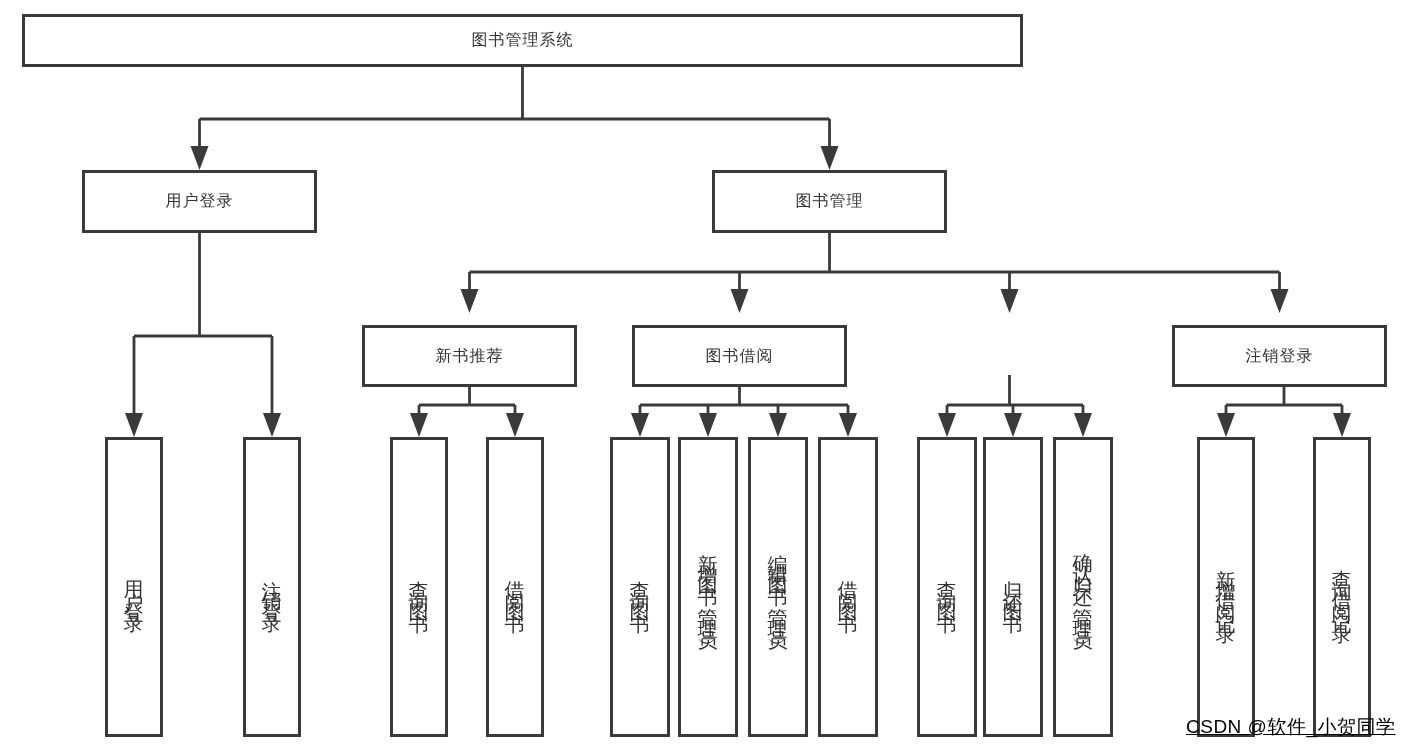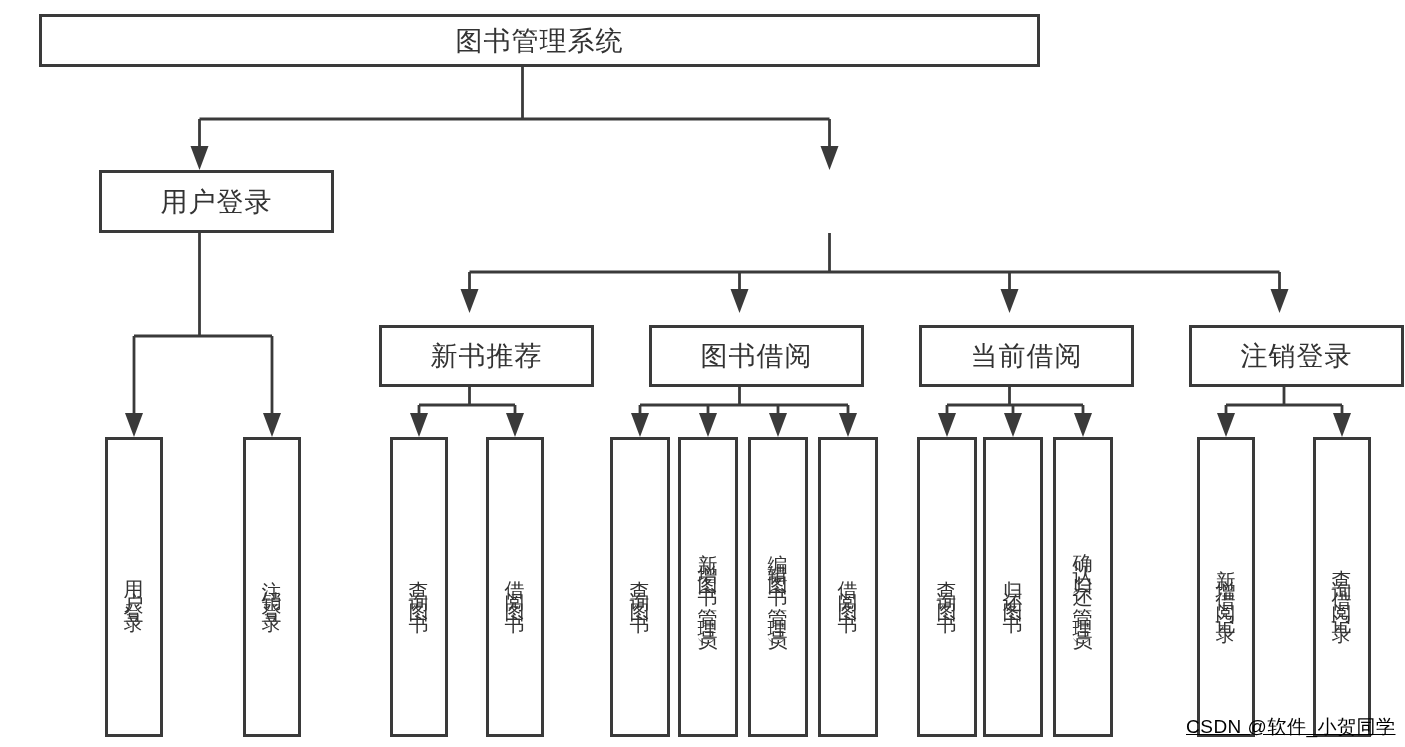--- a/index.html
+++ b/index.html
@@ -20,21 +20,21 @@
     position: absolute;
     box-sizing: border-box;
     border: 3px solid #3a3a3a;
     background: #ffffff;
     color: #333333;
     display: flex;
     align-items: center;
     justify-content: center;
     z-index: 2;
   }
-  .h-node { font-size: 27px; letter-spacing: 1px; margin-left: 17px; }
+  .h-node { font-size: 16px; letter-spacing: 1px; }
   .v-node {
     writing-mode: vertical-rl;
     text-orientation: mixed;
     font-size: 20px;
     letter-spacing: 11px;
     line-height: 1;
   }
   .root-node    { left: 22px;  top: 14px;  width: 1001px; height: 53px; }
   .n-user-login { left: 82px;  top: 170px; width: 235px;  height: 63px; }
   .n-book-mgmt  { left: 712px; top: 170px; width: 235px;  height: 63px; }
@@ -140,30 +140,30 @@
     </g>
   </svg>
 
   <div class="node h-node root-node">
     <span>图书管理系统</span>
   </div>
 
   <div class="node h-node n-user-login">
     <span>用户登录</span>
   </div>
+  <div class="node h-node n-book-mgmt">
+    <span>图书管理</span>
+  </div>
 
   <div class="node h-node l3 n-recommend">
     <span>新书推荐</span>
   </div>
   <div class="node h-node l3 n-borrow">
     <span>图书借阅</span>
   </div>
-  <div class="node h-node l3 n-current">
-    <span>当前借阅</span>
-  </div>
   <div class="node h-node l3 n-records">
     <span>注销登录</span>
   </div>
 
   <div class="node v-node leaf lf1">
     <span>用户登录</span>
   </div>
   <div class="node v-node leaf lf2">
     <span>注销登录</span>
   </div>

